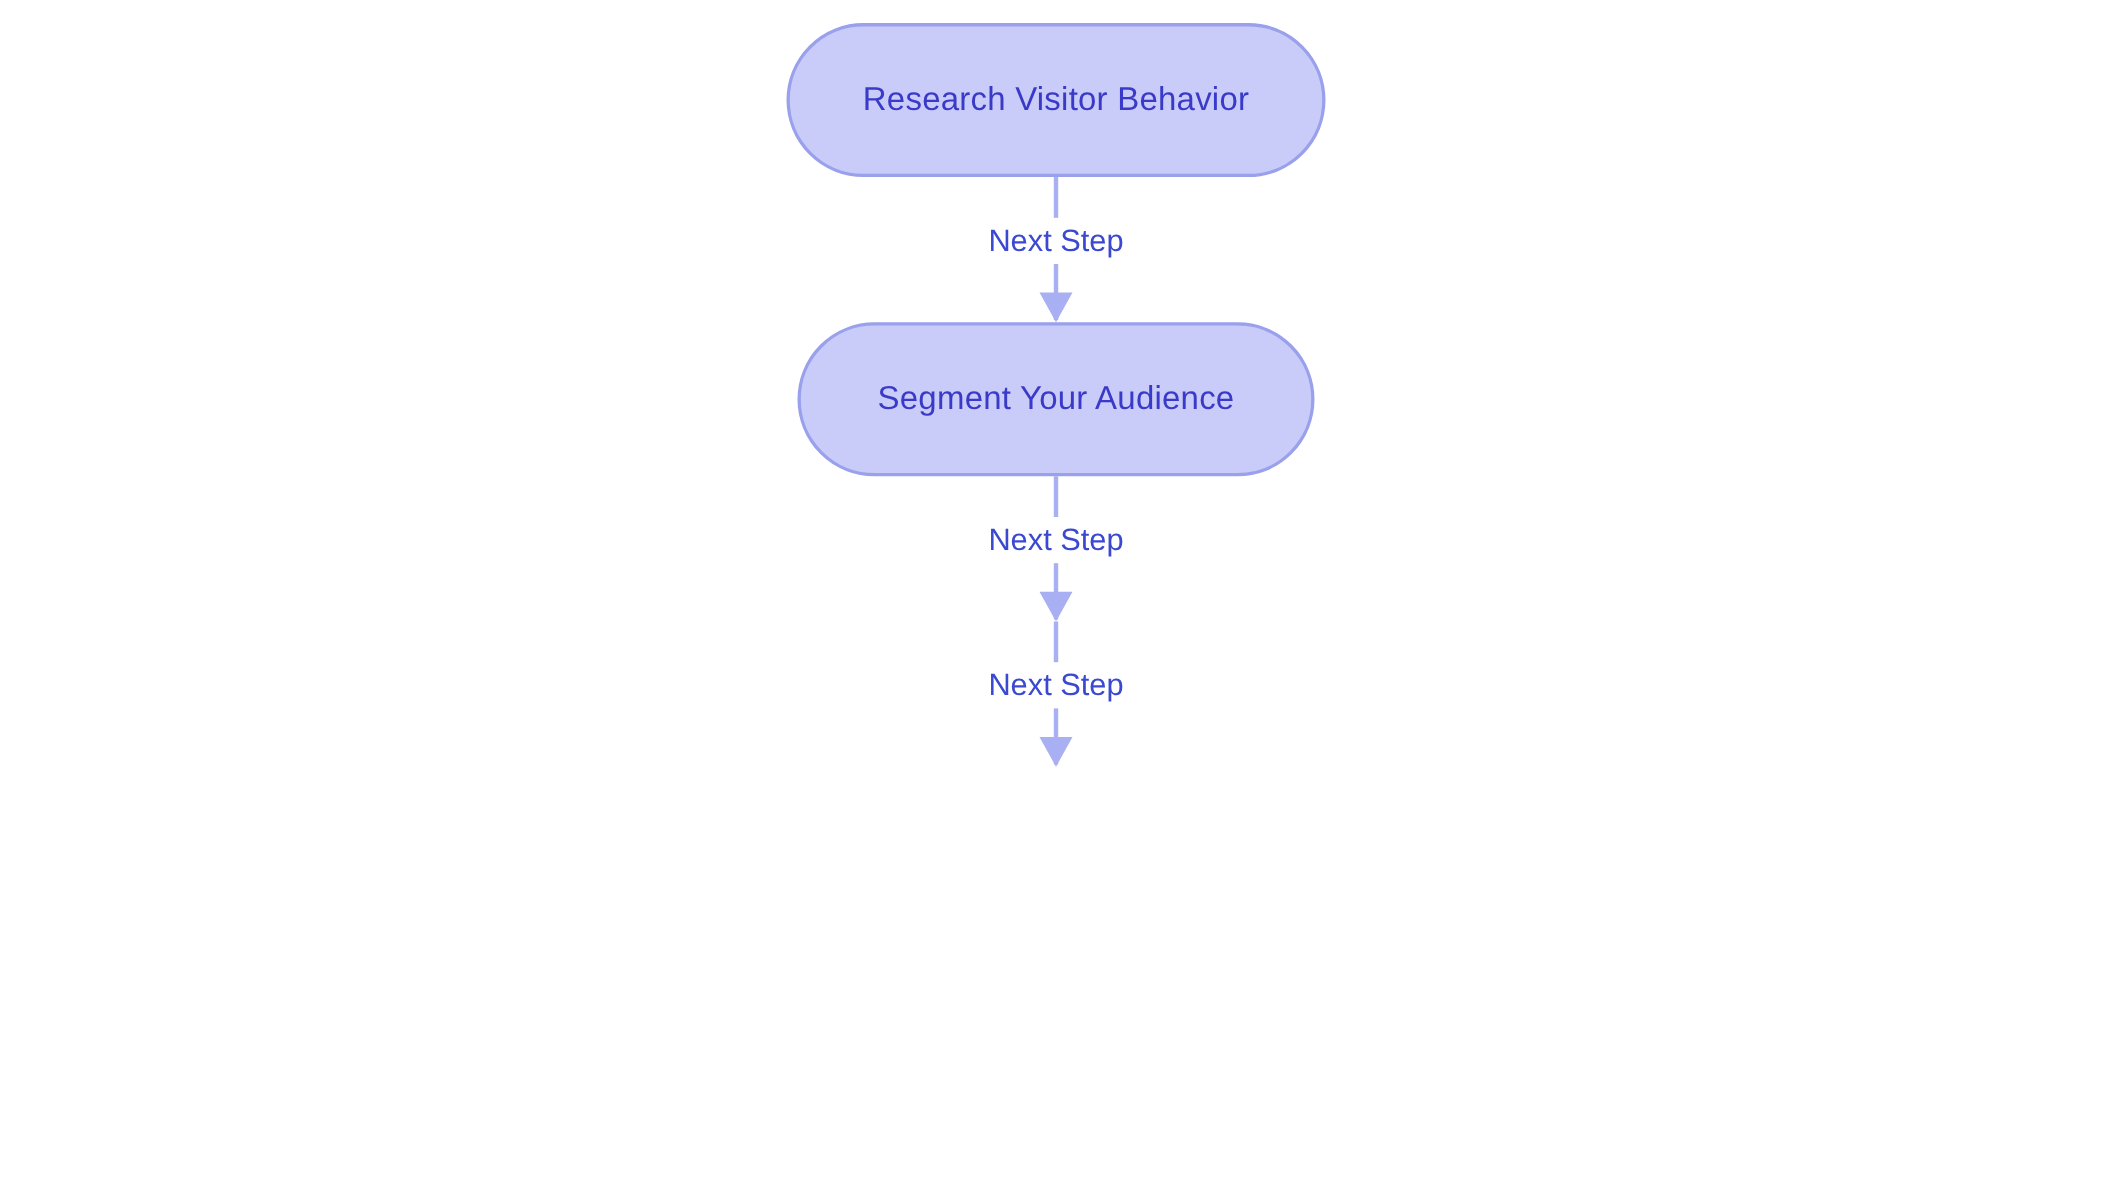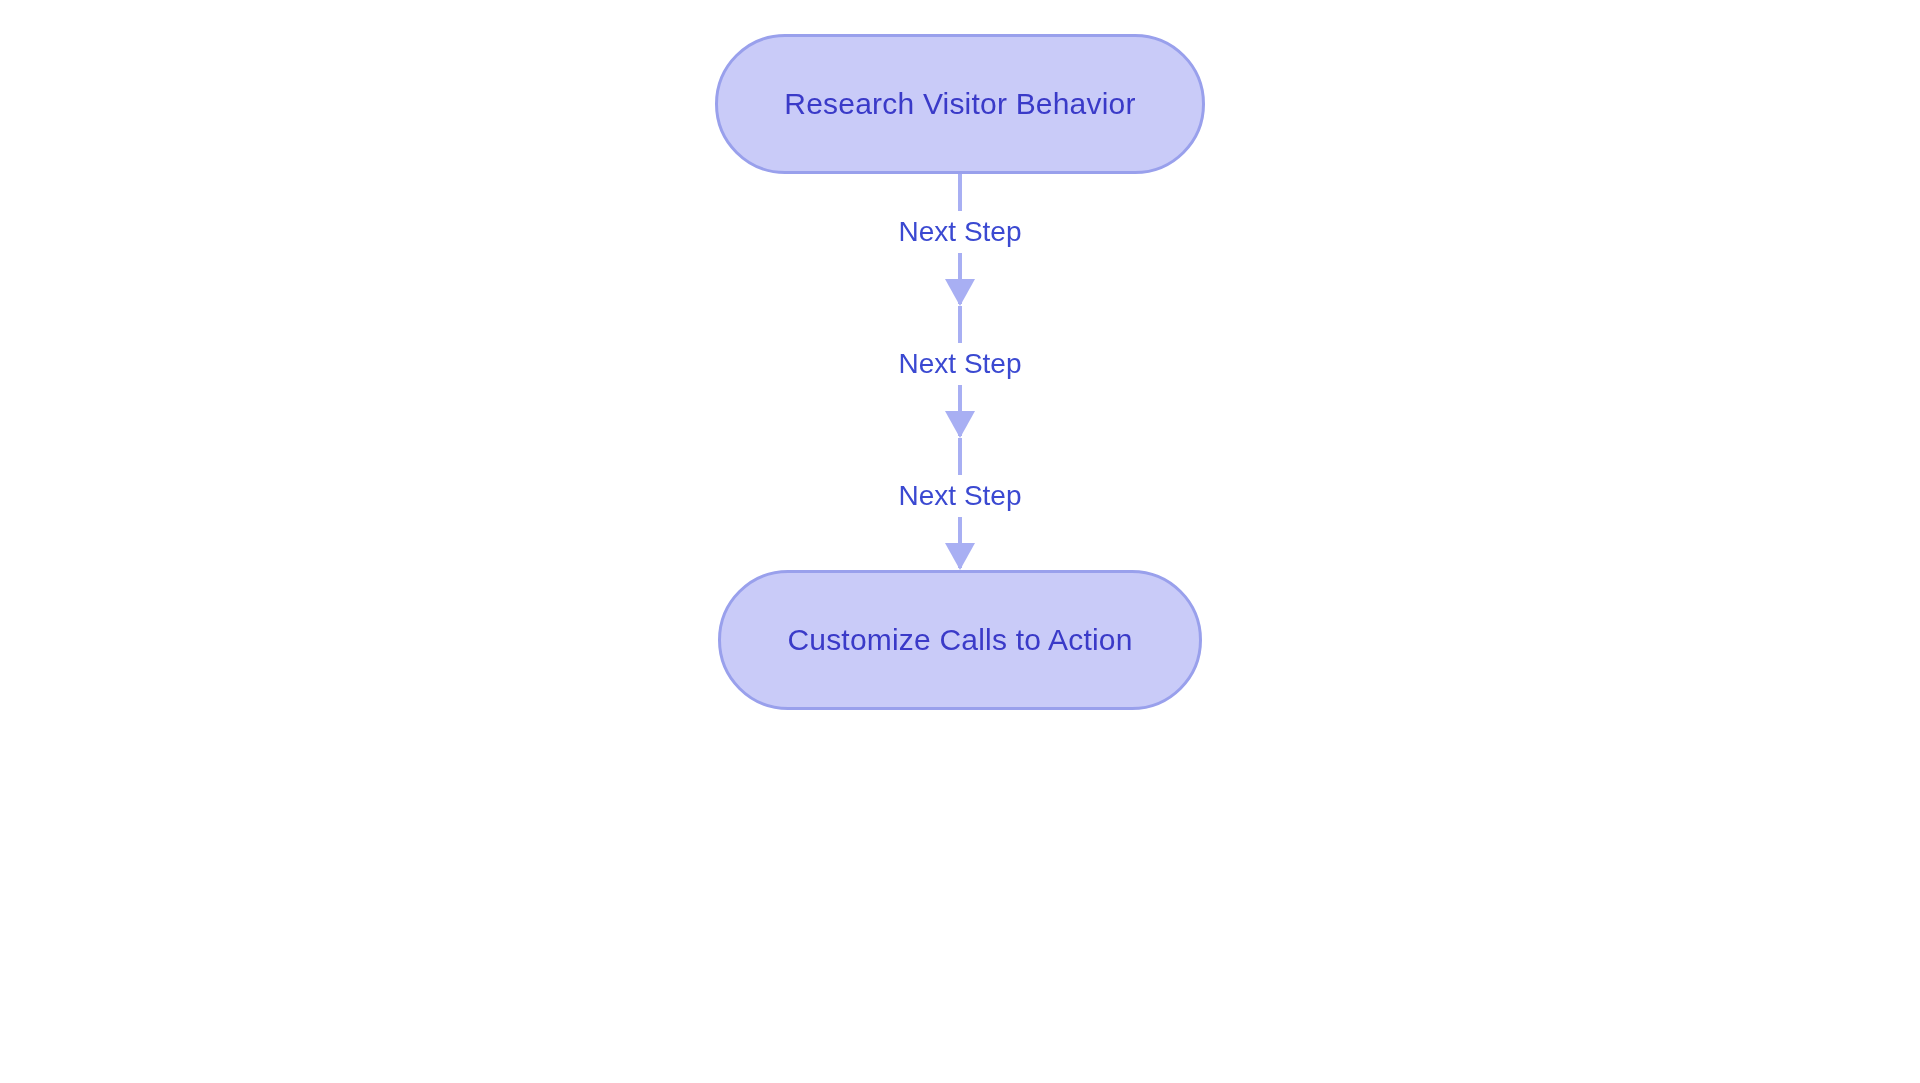--- a/index.html
+++ b/index.html
@@ -16,21 +16,21 @@
     font-family: "Liberation Sans", "DejaVu Sans", sans-serif;
   }
   .canvas {
     position: relative;
     width: 1920px;
     height: 1083px;
     background: var(--background);
     display: flex;
     flex-direction: column;
     align-items: center;
-    padding-top: 34px;
+    padding-top: 21px;
     overflow: hidden;
   }
   .node {
     height: 140px;
     min-width: 470px;
     padding: 0 66px;
     background: var(--node-fill);
     border: 3px solid var(--node-border);
     border-radius: 70px;
     display: flex;
@@ -97,31 +97,31 @@
   <div class="node">
     <span class="node-label">Research Visitor Behavior</span>
   </div>
 
   <div class="connector">
     <div class="connector-line"></div>
     <div class="arrowhead"></div>
     <span class="edge-label">Next Step</span>
   </div>
 
+  <div class="node">
+    <span class="node-label">Segment Your Audience</span>
+  </div>
 
   <div class="connector">
     <div class="connector-line"></div>
     <div class="arrowhead"></div>
     <span class="edge-label">Next Step</span>
   </div>
 
 
   <div class="connector">
     <div class="connector-line"></div>
     <div class="arrowhead"></div>
     <span class="edge-label">Next Step</span>
   </div>
 
-  <div class="node">
-    <span class="node-label">Customize Calls to Action</span>
-  </div>
 
 </div>
 
 </body></html>

